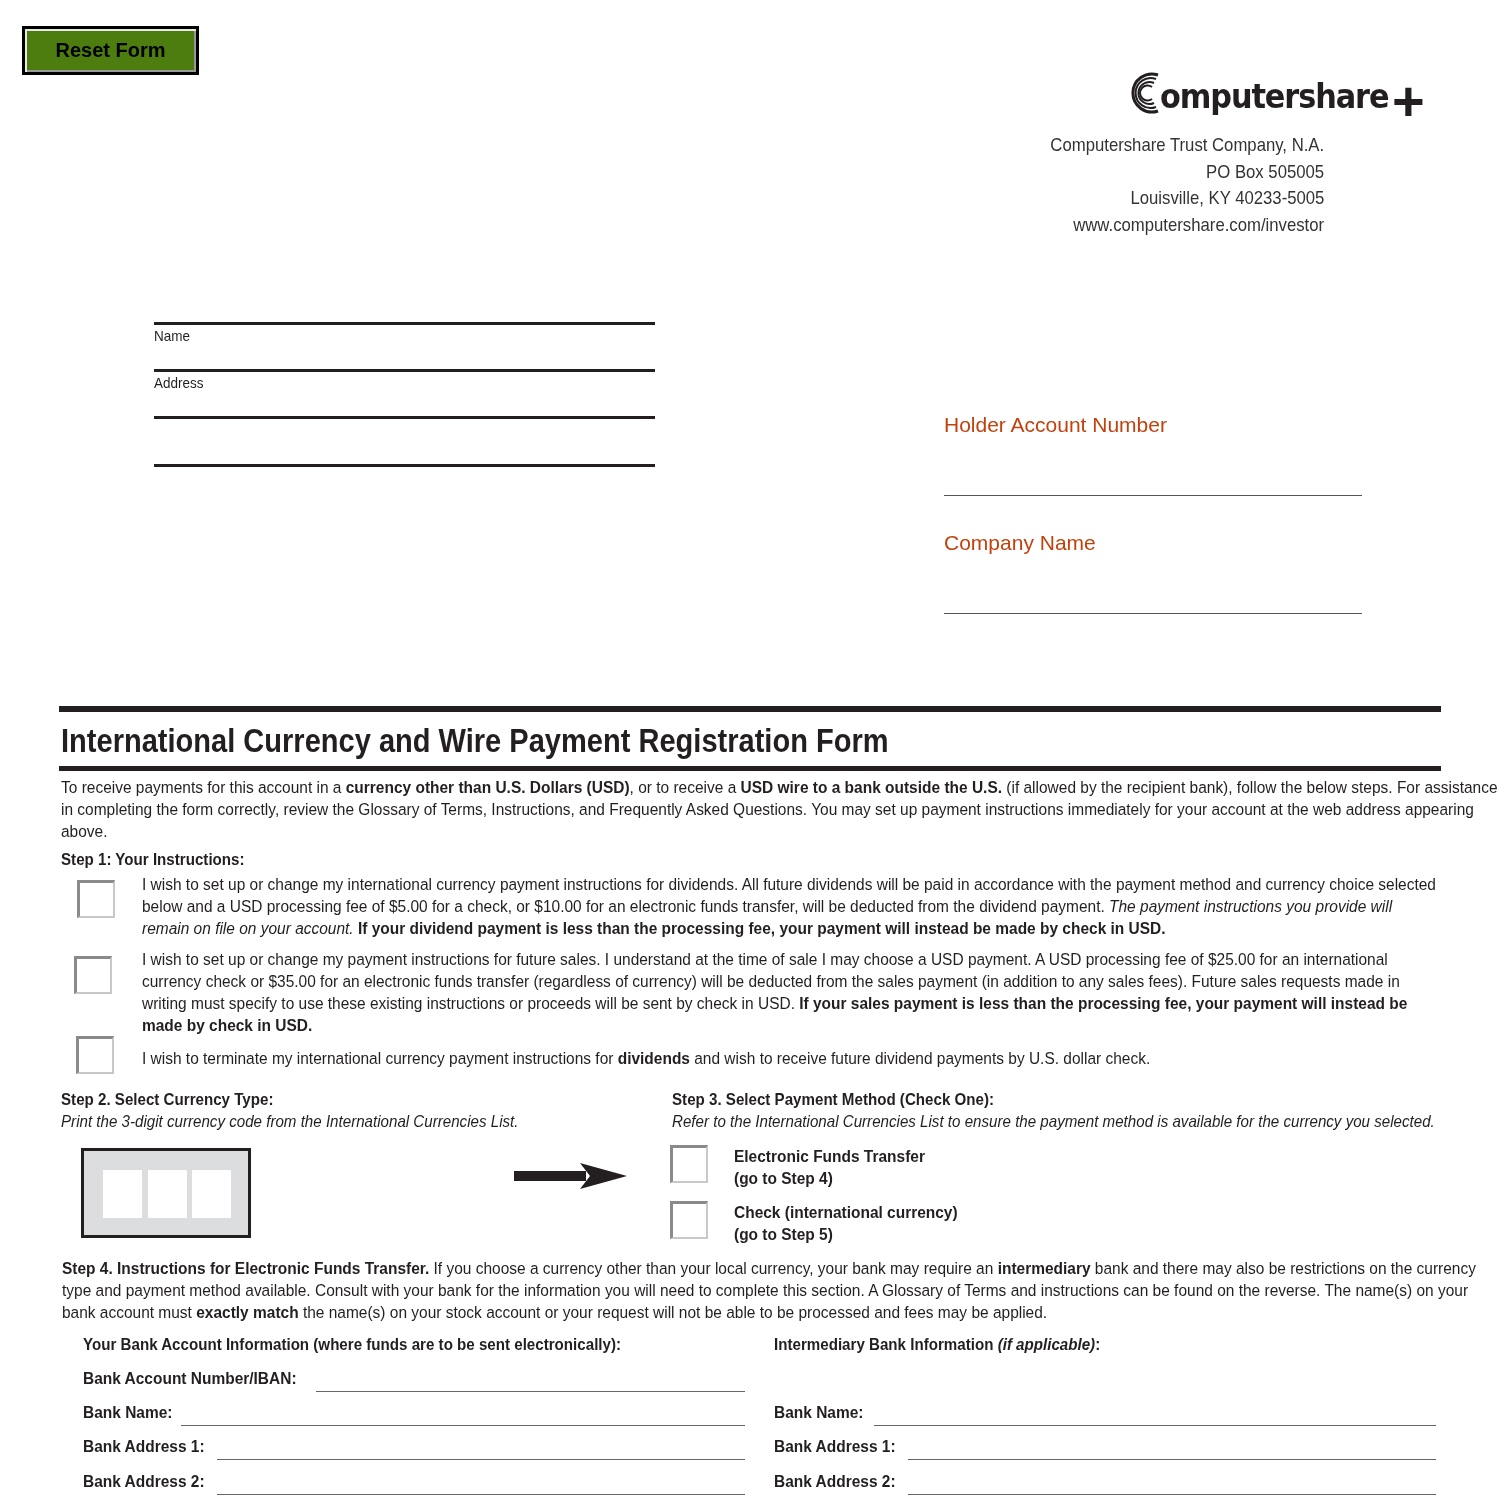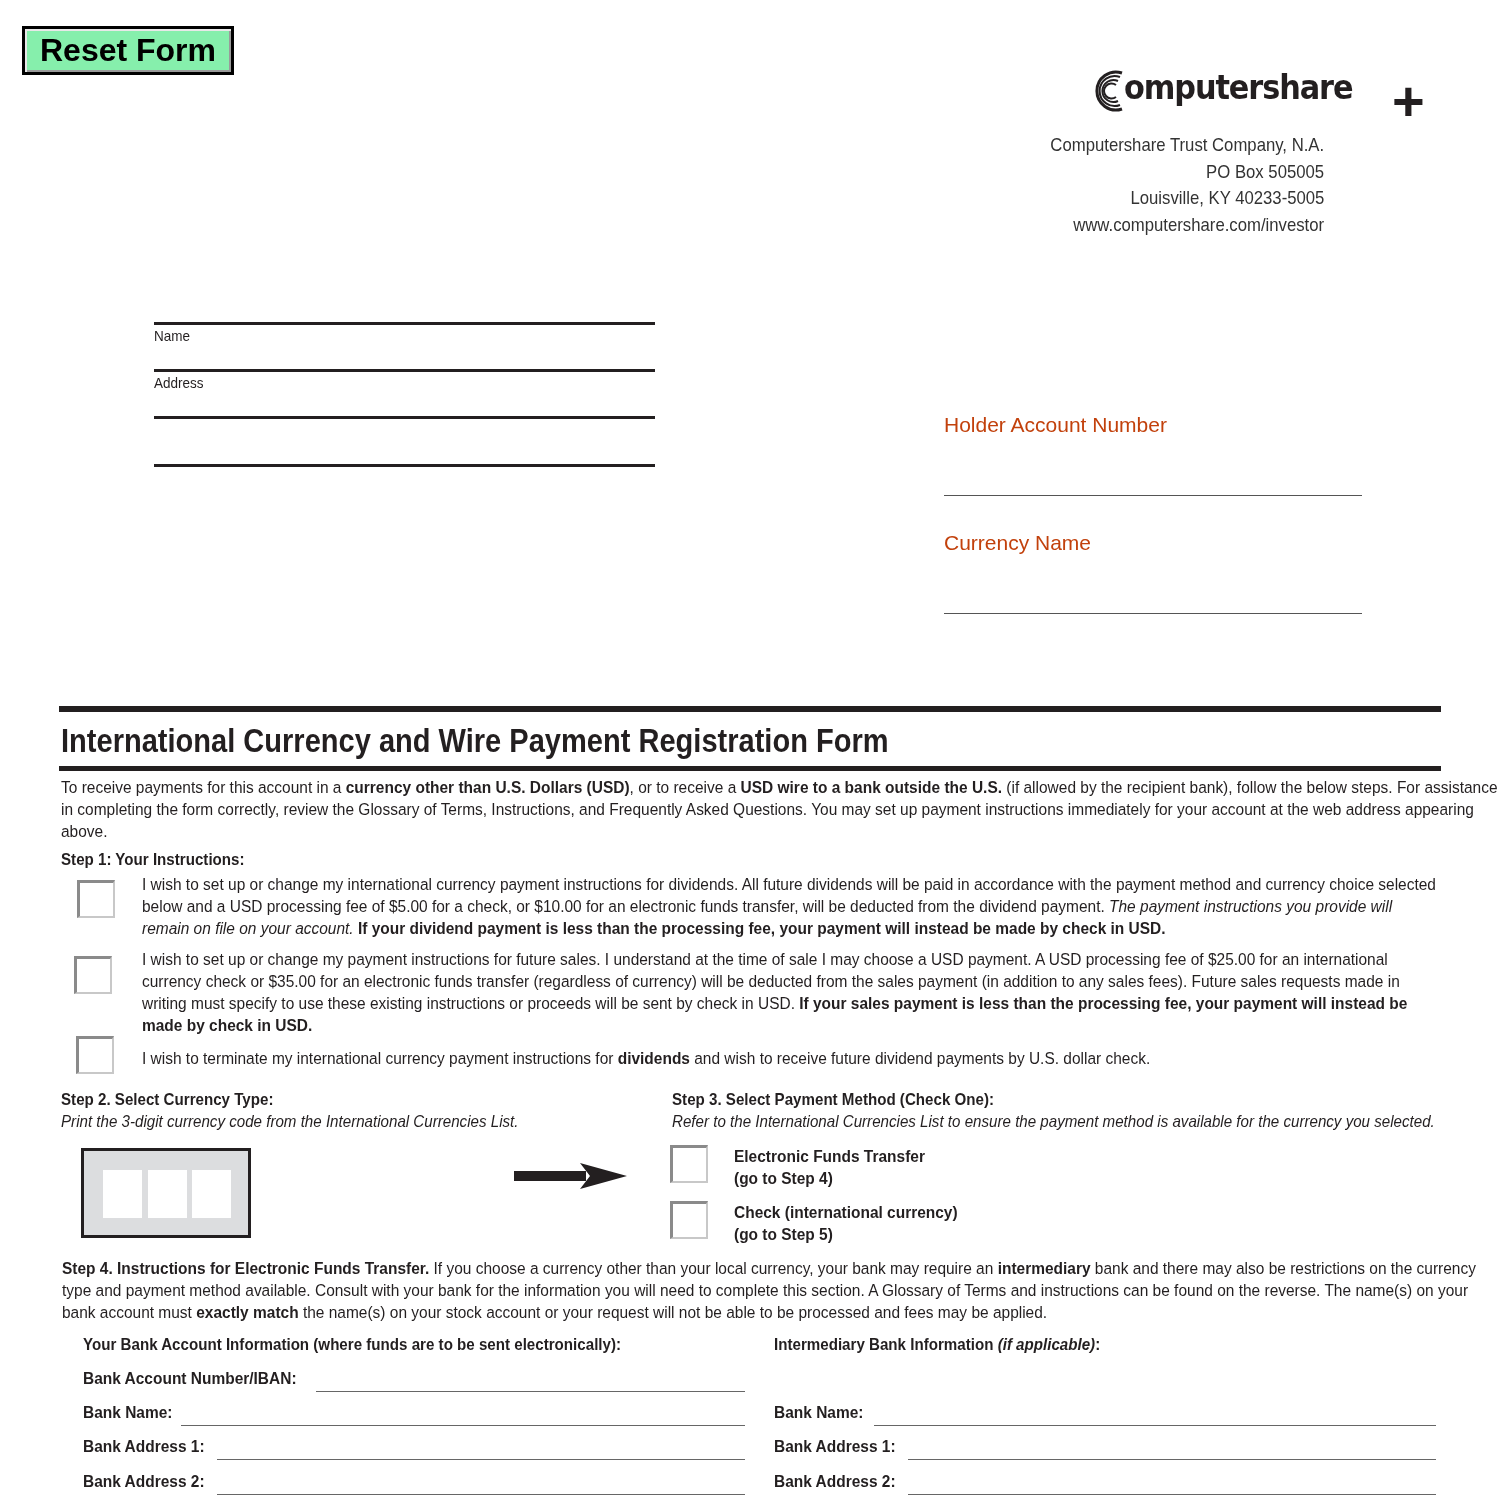--- a/index.html
+++ b/index.html
@@ -1,28 +1,28 @@
 <!DOCTYPE html>
 <html><head>
 <meta charset="utf-8">
 <style>
   * { box-sizing: border-box; margin: 0; padding: 0; }
   html, body { width: 1500px; height: 1500px; background: #ffffff; overflow: hidden; }
   body { position: relative; font-family: "Liberation Sans", sans-serif; color: #231f20; }
 
   
   .reset-btn {
-    position: absolute; left: 22px; top: 26px; width: 212px; height: 49px;
-    background: #86efac; border: 3px solid #000; box-shadow: inset 2px 2px 0 #e8e8e8, inset -2px -2px 0 #9a9a9a;
-    font-family: "Liberation Sans", sans-serif; font-weight: bold; font-size: 32px; color: #000;
+    position: absolute; left: 22px; top: 26px; width: 177px; height: 49px;
+    background: #4d7c0f; border: 3px solid #000; box-shadow: inset 2px 2px 0 #e8e8e8, inset -2px -2px 0 #9a9a9a;
+    font-family: "Liberation Sans", sans-serif; font-weight: bold; font-size: 20px; color: #000;
     display: flex; align-items: center; justify-content: center; cursor: pointer;
   }
 
   
-  .logo { position: absolute; left: 1092px; top: 68px; height: 48px; display: flex; align-items: flex-start; }
+  .logo { position: absolute; left: 1128px; top: 68px; height: 48px; display: flex; align-items: flex-end; }
   .logo-mark { width: 34px; height: 46px; margin-right: -2px; }
   .logo-text { font-family: "DejaVu Sans", sans-serif; font-weight: bold; font-size: 33px; letter-spacing: -1.2px; color: #231f20; transform: scaleX(0.92); transform-origin: left center; }
   .plus { position: absolute; left: 1392px; top: 78px; font-family: "Liberation Sans", sans-serif; font-size: 56px; font-weight: bold; line-height: 46px; color: #231f20; }
 
   .addr { position: absolute; right: 176px; text-align: right; font-family: "Liberation Sans", sans-serif; font-size: 19px; color: #333; transform: scaleX(0.88); transform-origin: right center; white-space: nowrap; }
 
   
   .hline { position: absolute; left: 154px; width: 501px; height: 3px; background: #231f20; }
   .small-label { position: absolute; left: 154px; font-size: 15px; color: #231f20; transform: scaleX(0.9); transform-origin: left; }
 
@@ -81,21 +81,21 @@
 
 <div class="hline" style="top:322px;"></div>
 <div class="small-label" style="top:327px;">Name</div>
 <div class="hline" style="top:369px;"></div>
 <div class="small-label" style="top:374px;">Address</div>
 <div class="hline" style="top:416px;"></div>
 <div class="hline" style="top:464px;"></div>
 
 <div class="holder-label" style="top:413px;">Holder Account Number</div>
 <div class="uline" style="top:495px;"></div>
-<div class="holder-label" style="top:531px;">Currency Name</div>
+<div class="holder-label" style="top:531px;">Company Name</div>
 <div class="uline" style="top:613px;"></div>
 
 <div class="rule" style="top:706px; height:6px;"></div>
 <div class="title">International Currency and Wire Payment Registration Form</div>
 <div class="rule" style="top:766px; height:5px;"></div>
 
 <div class="para" style="left:61px; top:776px; width:1618px;"><span>To receive payments for this account in a </span><b>currency other than U.S. Dollars (USD)</b><span>, or to receive a </span><b>USD wire to a bank outside the U.S.</b><span> (if allowed by the recipient bank), follow the below steps. For assistance in completing the form correctly, review the Glossary of Terms, Instructions, and Frequently Asked Questions. You may set up payment instructions immediately for your account at the web address appearing above.</span></div>
 
 <div class="step-head" style="left:61px; top:850px;">Step 1:  Your Instructions:</div>
 

